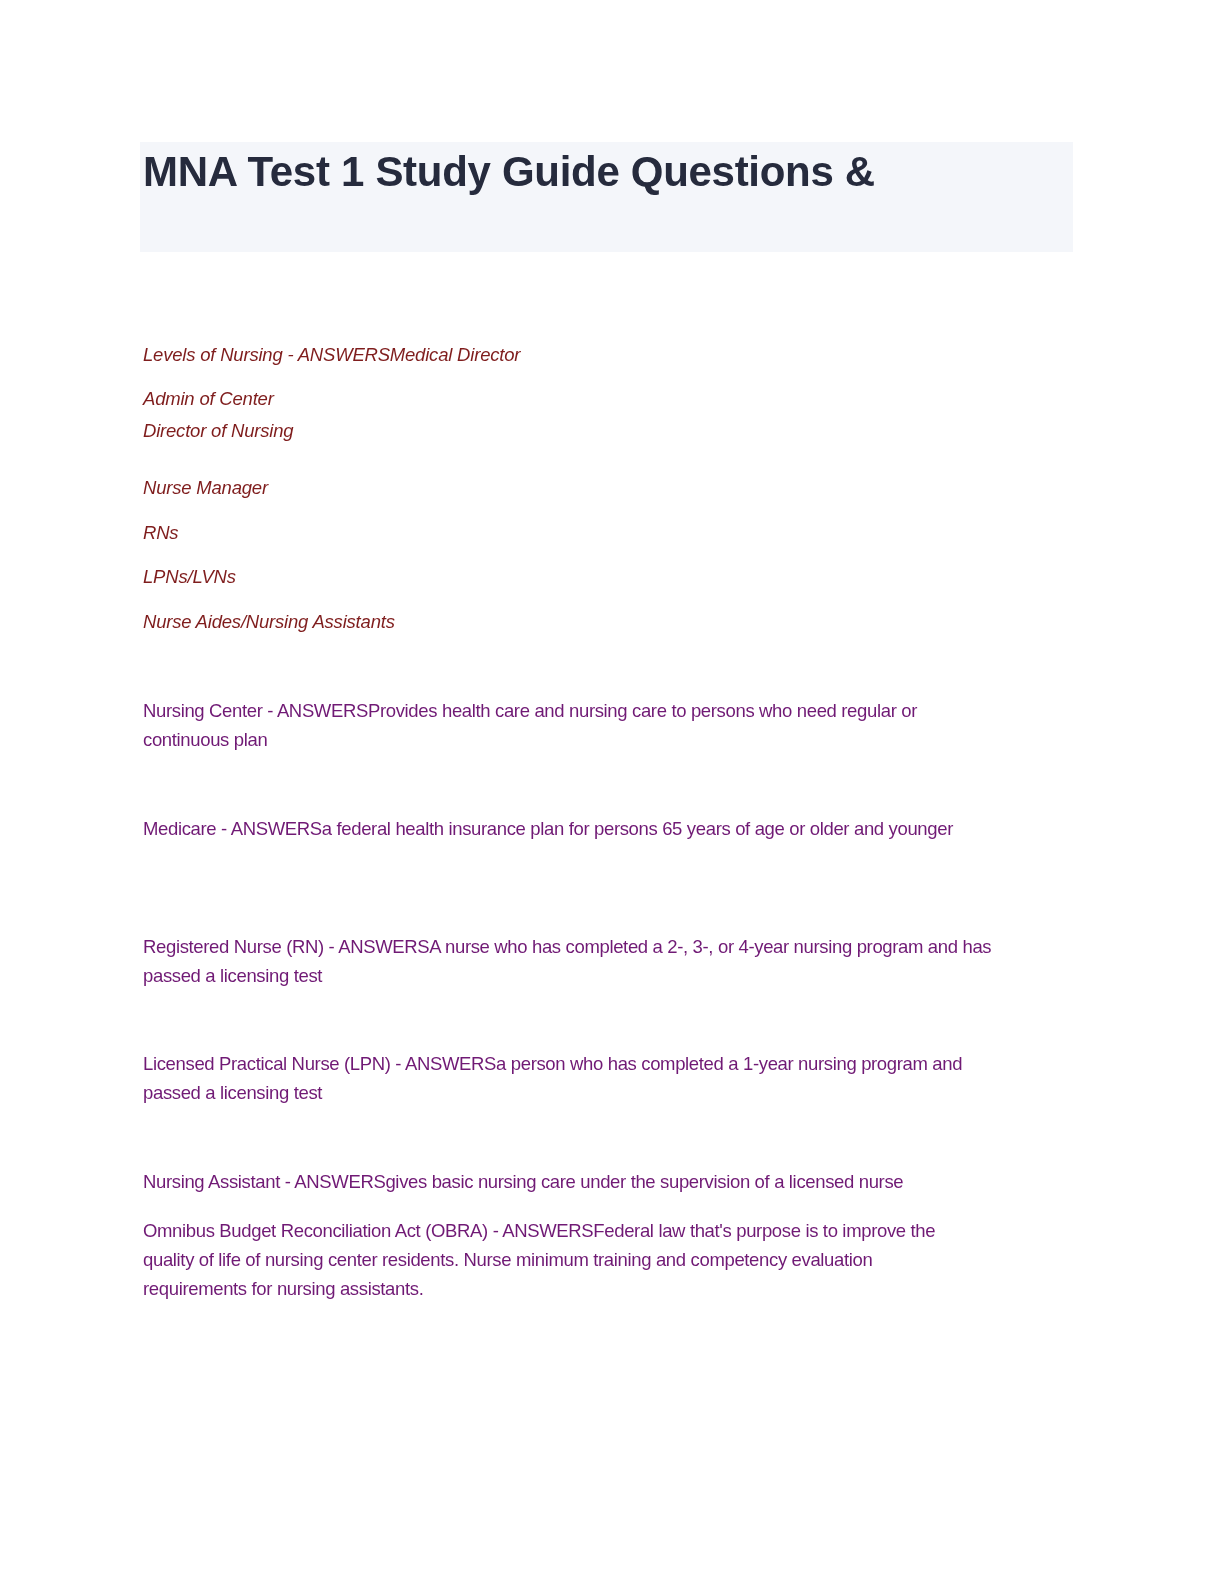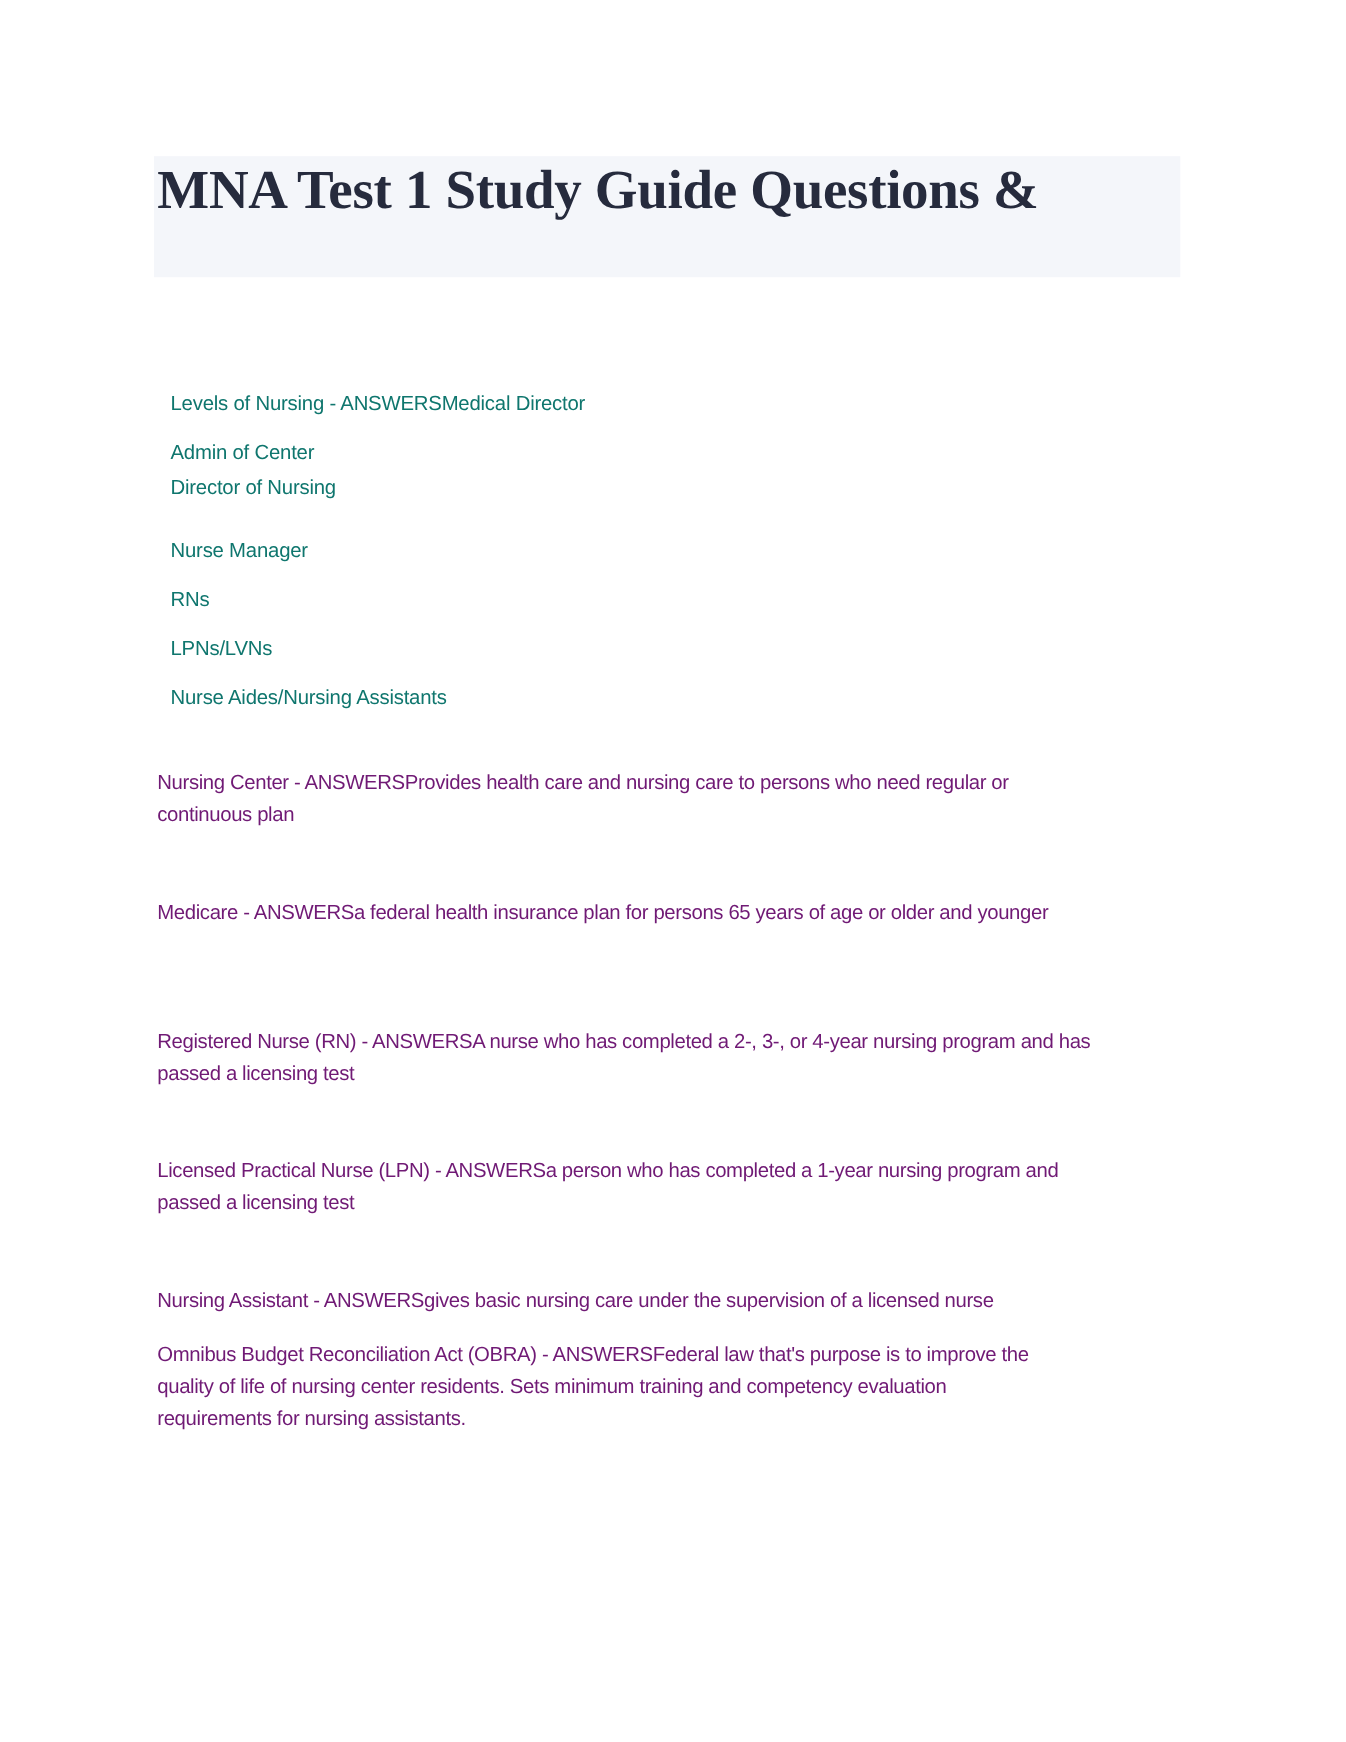--- a/index.html
+++ b/index.html
@@ -22,37 +22,38 @@
       width: 933px;
       height: 110px;
       background: #f4f6fa;
     }
     .title {
       position: absolute;
       left: 143px;
       top: 145px;
       width: 925px;
       margin: 0;
-      font-family: Liberation Serif, serif;
+      font-family: Liberation Sans, sans-serif;
       font-weight: bold;
-      font-size: 50px;
+      font-size: 42px;
       line-height: 54px;
       color: #262b3d;
       letter-spacing: -0.3px;
     }
     .line {
       position: absolute;
       left: 143px;
-      margin: 12px;
+      margin: 0;
       font-family: "Liberation Sans", sans-serif;
       font-size: 18.5px;
       line-height: 29px;
-      color: #0f766e;
+      color: #7f1d1d;
       white-space: nowrap;
       letter-spacing: -0.2px;
+      font-style: italic;
     }
     .para {
       position: absolute;
       left: 143px;
       width: 935px;
       margin: 0;
       font-family: "Liberation Sans", sans-serif;
       font-size: 18.5px;
       line-height: 29px;
       color: #701a75;
@@ -96,15 +97,15 @@
   <span class="l">Licensed Practical Nurse (LPN) - ANSWERSa person who has completed a 1-year nursing program and</span>
   <span class="l">passed a licensing test</span>
 </div>
 
 <div class="para" style="top:1167px">
   <span class="l">Nursing Assistant - ANSWERSgives basic nursing care under the supervision of a licensed nurse</span>
 </div>
 
 <div class="para" style="top:1216px">
   <span class="l">Omnibus Budget Reconciliation Act (OBRA) - ANSWERSFederal law that's purpose is to improve the</span>
-  <span class="l">quality of life of nursing center residents. Sets minimum training and competency evaluation</span>
+  <span class="l">quality of life of nursing center residents. Nurse minimum training and competency evaluation</span>
   <span class="l">requirements for nursing assistants.</span>
 </div>
 
 </body></html>

